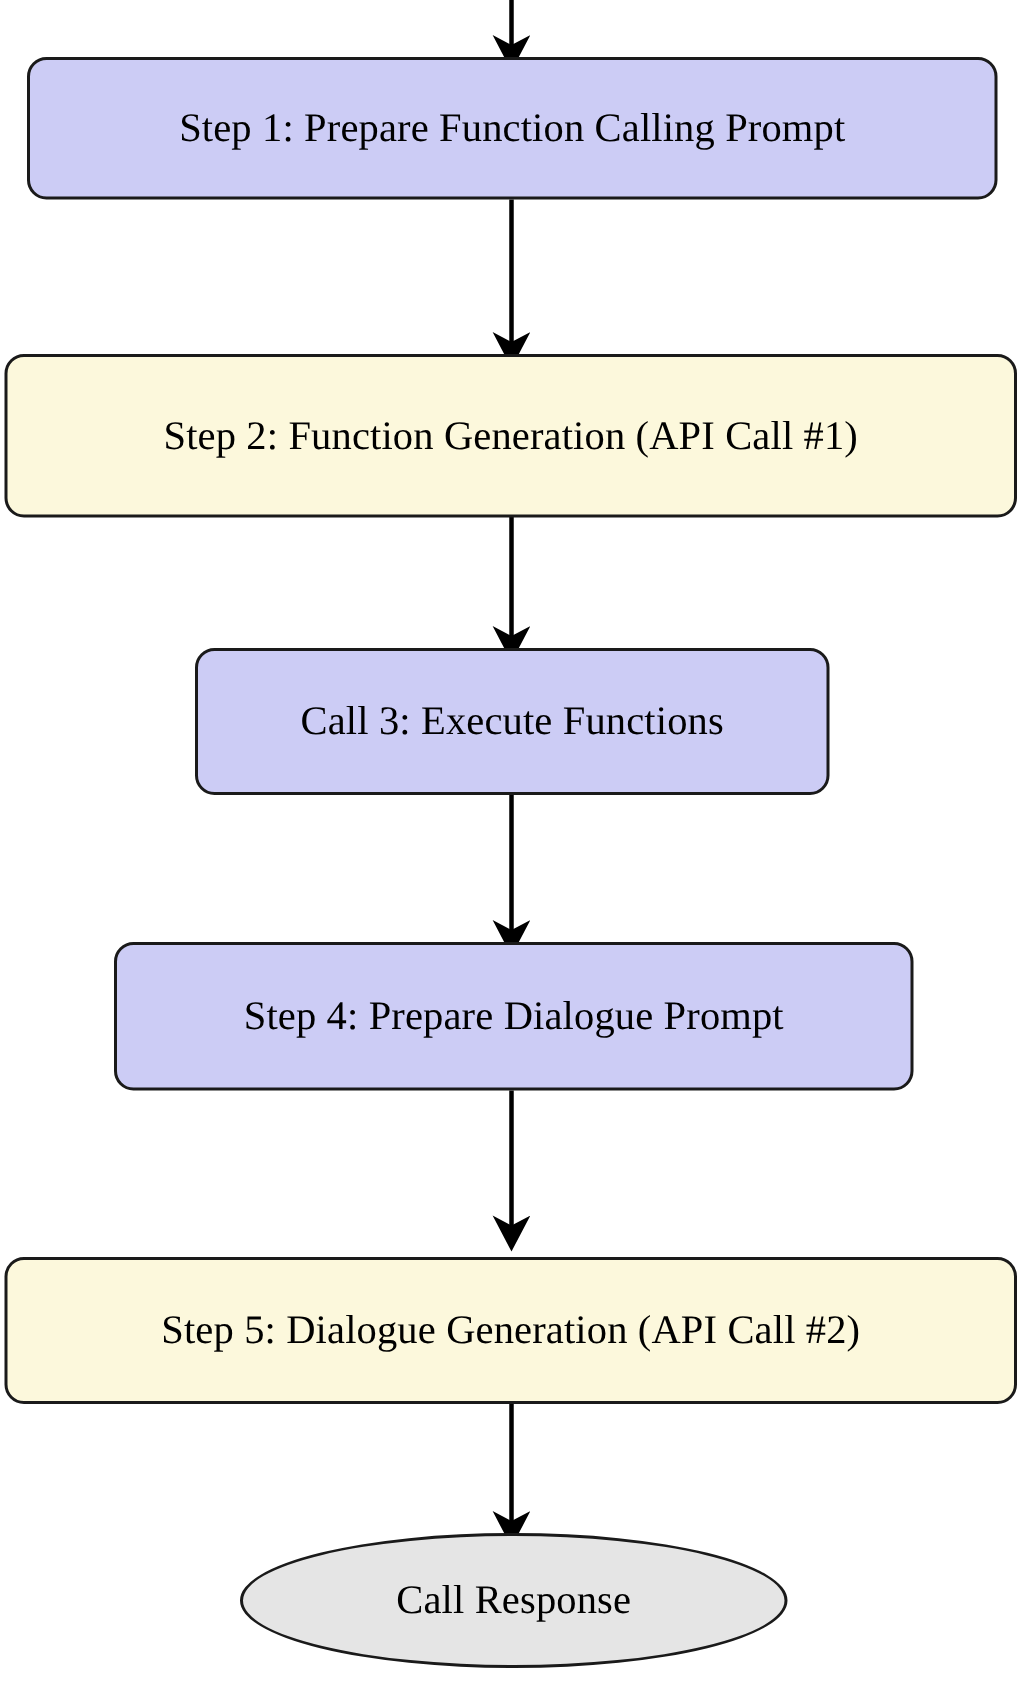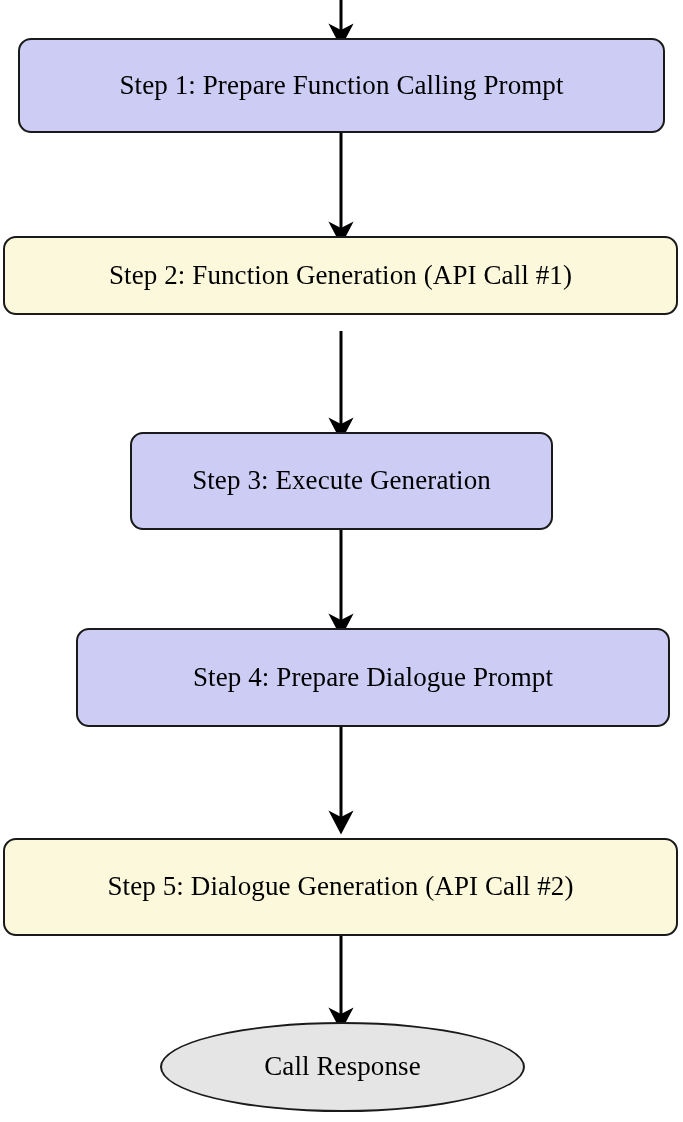--- a/index.html
+++ b/index.html
@@ -75,29 +75,29 @@
 
     <line x1="341" y1="727" x2="341" y2="823" stroke="#000000" stroke-width="3" marker-end="url(#arrowhead)"></line>
 
     <line x1="341" y1="923" x2="341" y2="1020" stroke="#000000" stroke-width="3" marker-end="url(#arrowhead)"></line>
   </svg>
 
   <div class="node node-rounded" style="left: 18px; top: 38px; width: 647px; height: 95px; background: rgb(204, 204, 245); border-color: rgb(26, 26, 26); color: rgb(0, 0, 0);">
     <span class="node-label">Step 1: Prepare Function Calling Prompt</span>
   </div>
 
-  <div class="node node-rounded" style="left: 3px; top: 236px; width: 675px; height: 79px; background: rgb(252, 248, 220); border-color: rgb(26, 26, 26); color: rgb(0, 0, 0);">
+  <div class="node node-rounded" style="left: 3px; top: 236px; width: 675px; height: 109px; background: rgb(252, 248, 220); border-color: rgb(26, 26, 26); color: rgb(0, 0, 0);">
     <span class="node-label">Step 2: Function Generation (API Call #1)</span>
   </div>
 
   <div class="node node-rounded" style="left: 130px; top: 432px; width: 423px; height: 98px; background: rgb(204, 204, 245); border-color: rgb(26, 26, 26); color: rgb(0, 0, 0);">
-    <span class="node-label">Step 3: Execute Generation</span>
+    <span class="node-label">Call 3: Execute Functions</span>
   </div>
 
-  <div class="node node-rounded" style="left: 76px; top: 628px; width: 594px; height: 99px; background: rgb(204, 204, 245); border-color: rgb(26, 26, 26); color: rgb(0, 0, 0);">
+  <div class="node node-rounded" style="left: 76px; top: 628px; width: 533px; height: 99px; background: rgb(204, 204, 245); border-color: rgb(26, 26, 26); color: rgb(0, 0, 0);">
     <span class="node-label">Step 4:  Prepare Dialogue Prompt</span>
   </div>
 
   <div class="node node-rounded" style="left: 3px; top: 825px; width: 675px; height: 98px; background: rgb(252, 248, 220); border-color: rgb(26, 26, 26); color: rgb(0, 0, 0); margin-top: 13px;">
     <span class="node-label">Step 5: Dialogue Generation (API Call #2)</span>
   </div>
 
   <div class="node node-ellipse" style="left: 160px; top: 1022px; width: 365px; height: 90px; background: rgb(229, 229, 229); border-color: rgb(26, 26, 26); color: rgb(0, 0, 0);">
     <span class="node-label">Call Response</span>
   </div>

